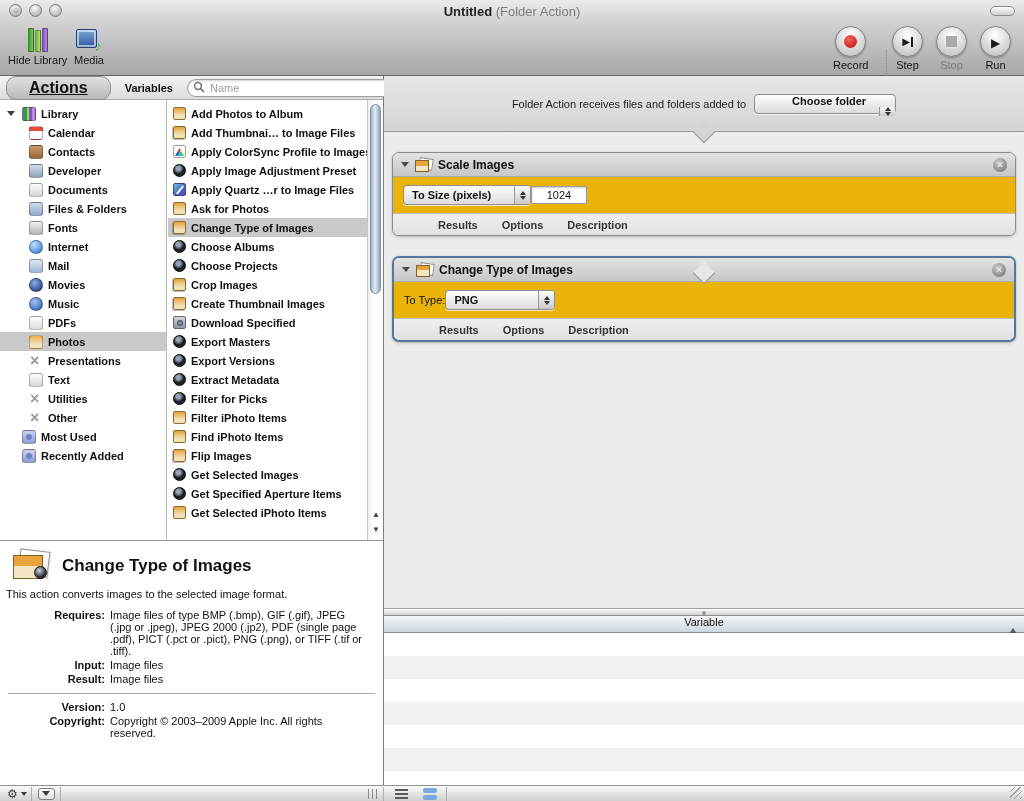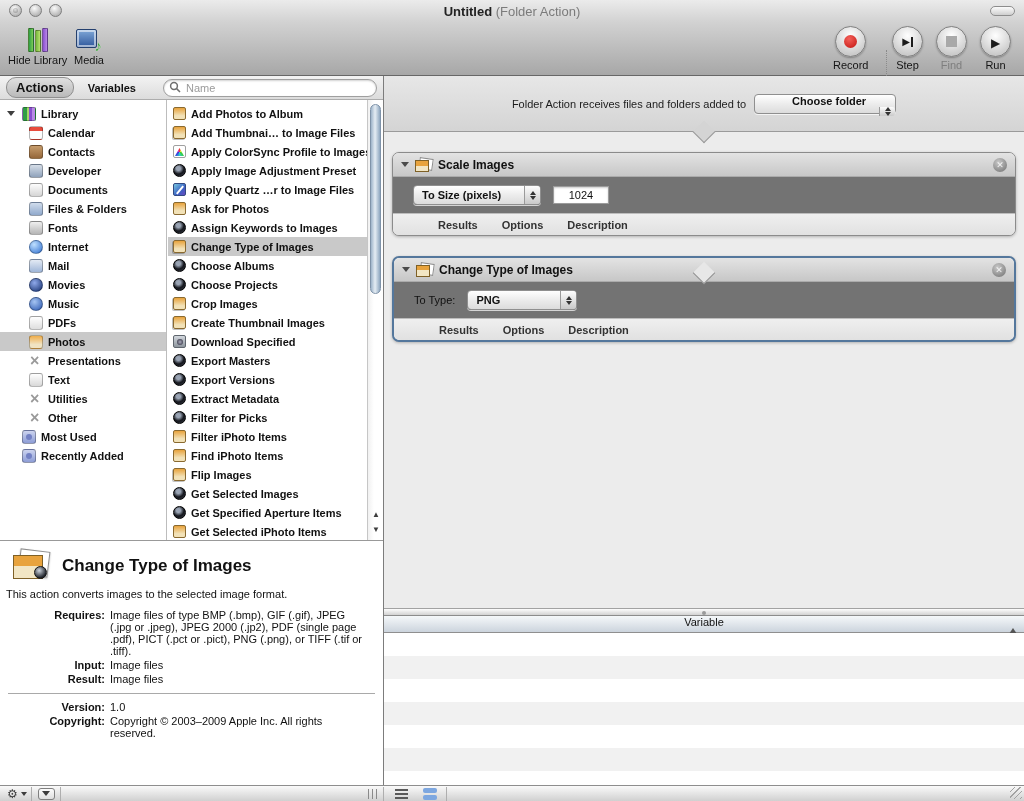--- a/index.html
+++ b/index.html
@@ -52,22 +52,22 @@
 
   
   .left-pane { position:absolute; left:0; top:76px; width:384px; height:709px; background:#fff;
                border-right:1px solid #7c7c7c; }
   .right-pane { position:absolute; left:384px; top:76px; width:640px; height:709px; background:#ececec; }
 
   
   .tabbar { position:absolute; left:0; top:0; width:383px; height:24px;
             background:linear-gradient(#f3f3f3,#dcdcdc); border-bottom:1px solid #adadad;
             display:flex; align-items:center; padding:0 6px; gap:14px; }
-  .tab-pill { font-size:13px; font-weight:700; color:#111; padding:2px 9px; border-radius:10px;
-              border:1px solid #8f8f8f; background:linear-gradient(#e0e0e0,#b9b9b9); }
+  .tab-pill { font-size:16px; font-weight:700; color:#111; padding:2px 22px; border-radius:10px;
+              border:1px solid #8f8f8f; background:linear-gradient(#e0e0e0,#b9b9b9);text-decoration:underline; }
   .tab-plain { font-size:11px; font-weight:700; color:#111; }
   .searchwrap { position:relative; margin-left:auto; }
   .searchwrap svg { position:absolute; left:6px; top:3px; }
   .searchfield { width:214px; height:18px; border:1px solid #9f9f9f; border-radius:9px; background:#fff;
                  font-size:11px; padding:0 8px 0 22px; outline:none; color:#222;
                  box-shadow:inset 0 1px 2px rgba(0,0,0,.18); font-family:inherit; }
   .searchfield::placeholder { color:#9b9b9b; }
 
   
   .columns { position:absolute; left:0; top:24px; width:383px; height:440px; background:#fff; }
@@ -178,21 +178,21 @@
            border-top:5px solid #4a4a4a; flex:none; }
   .photos-sm { position:relative; width:17px; height:14px; flex:none; }
   .photos-sm::before { content:""; position:absolute; left:4px; top:0; width:12px; height:10px; background:#fff;
                        border:1px solid #8e8e8e; transform:rotate(8deg); }
   .photos-sm::after { content:""; position:absolute; left:0; top:2px; width:12px; height:10px;
                       background:linear-gradient(#e8a33d 0 45%,#f2e6c4 45%); border:1px solid #7e6026; }
   .btitle { font-size:12px; font-weight:700; color:#111; }
   .close-btn { margin-left:auto; width:14px; height:14px; border-radius:50%; color:#f2f2f2; font-size:9px; line-height:14px;
                text-align:center; background:radial-gradient(circle at 40% 32%,#c9c9c9,#6f6f6f); }
   .close-btn::before { content:"✕"; }
-  .bbody { height:36px; background:#737373; display:flex; align-items:center; padding:0 20px; gap:12px;
+  .bbody { height:36px; background:#eab308; display:flex; align-items:center; padding:0 10px; 
            font-size:11px; color:#111; }
   .tfield { height:18px; width:56px; border:1px solid #9b9b9b; background:#fff; font-size:11px; text-align:center;
             box-shadow:inset 0 1px 2px rgba(0,0,0,.2); font-family:inherit; color:#111; }
   .bfoot { height:22px; background:linear-gradient(#efefef,#e1e1e1); border-top:1px solid #bdbdbd;
            border-radius:0 0 6px 6px; display:flex; align-items:center; gap:24px; padding-left:45px; }
   .bfoot span { font-size:11px; font-weight:700; color:#333; }
   .block1 { top:20px; } .block2 { top:124px; }
   .notch-b { left:312px; top:133px; background:#e7e7e7; border-right:1px solid #8e8e8e; border-bottom:1px solid #8e8e8e; }
 
   
@@ -270,21 +270,21 @@
     <div class="tbtn" style="left:892px;">
       <span class="round-btn">
           <span class="glyph-step"></span>
         </span>
       <span class="tlabel">Step</span>
     </div>
     <div class="tbtn disabled" style="left:936px;">
       <span class="round-btn">
           <span class="glyph-stop"></span>
         </span>
-      <span class="tlabel">Find</span>
+      <span class="tlabel">Stop</span>
     </div>
     <div class="tbtn" style="left:980px;">
       <span class="round-btn">
           <span class="glyph-run"></span>
         </span>
       <span class="tlabel">Run</span>
     </div>
   </div>
 
   <div class="left-pane">
@@ -443,24 +443,20 @@
           <div class="al-row">
             <span class="ai ai-quartz"></span>
             <span>Apply Quartz …r to Image Files</span>
           </div>
 
           <div class="al-row">
             <span class="ai ai-photo"></span>
             <span>Ask for Photos</span>
           </div>
 
-          <div class="al-row">
-            <span class="ai ai-lens"></span>
-            <span>Assign Keywords to Images</span>
-          </div>
 
           <div class="al-row selected">
             <span class="ai ai-photos"></span>
             <span>Change Type of Images</span>
           </div>
 
           <div class="al-row">
             <span class="ai ai-lens"></span>
             <span>Choose Albums</span>
           </div>

